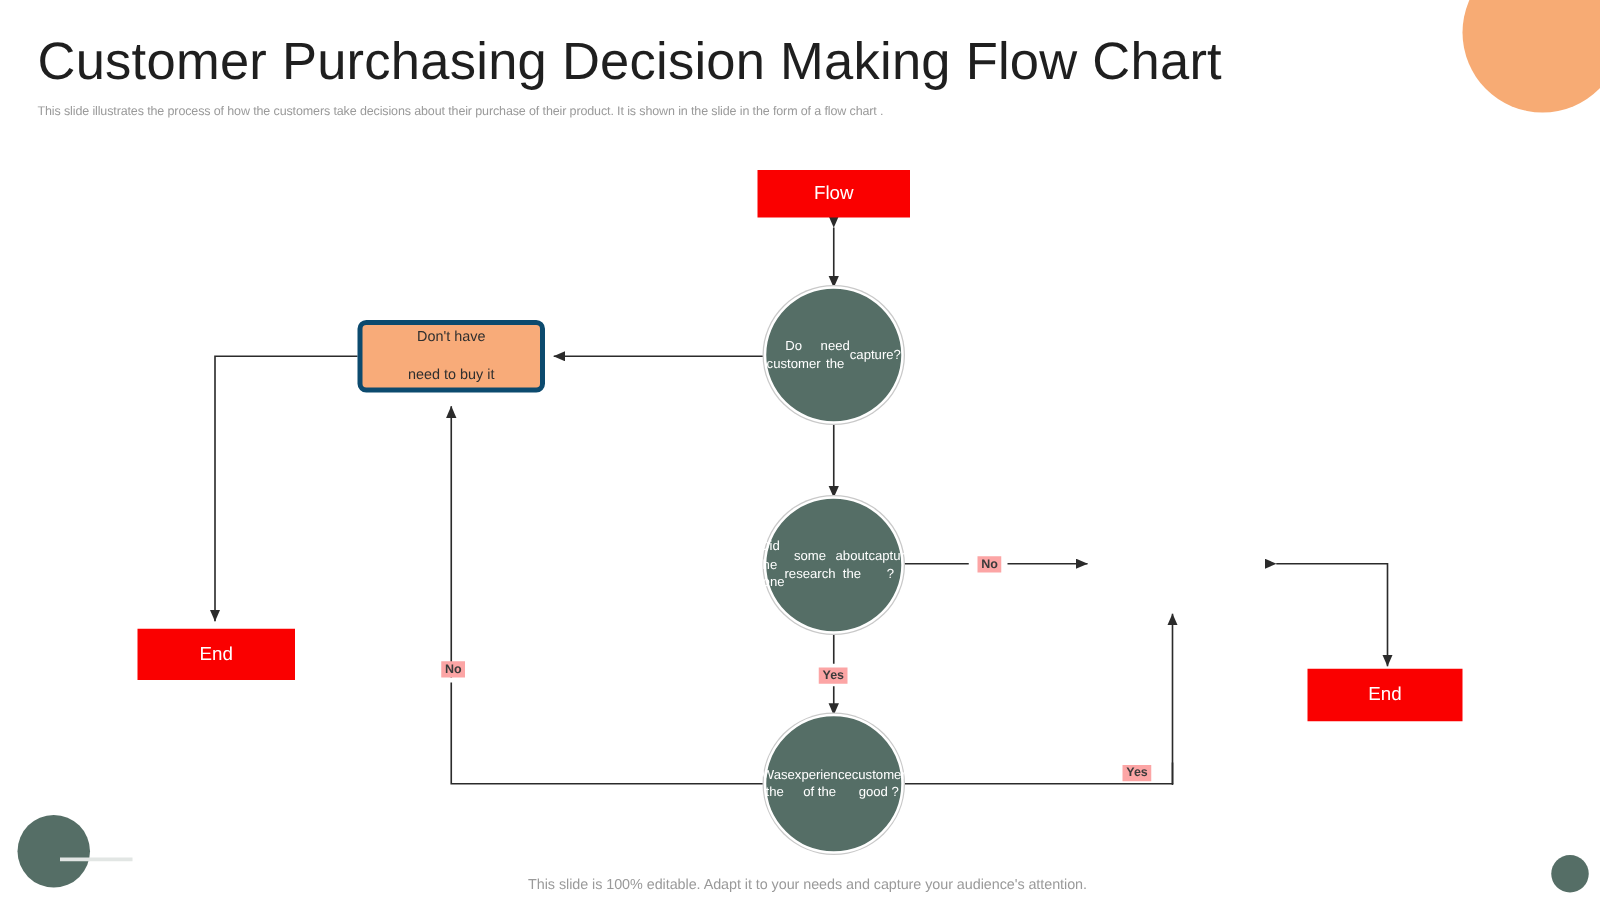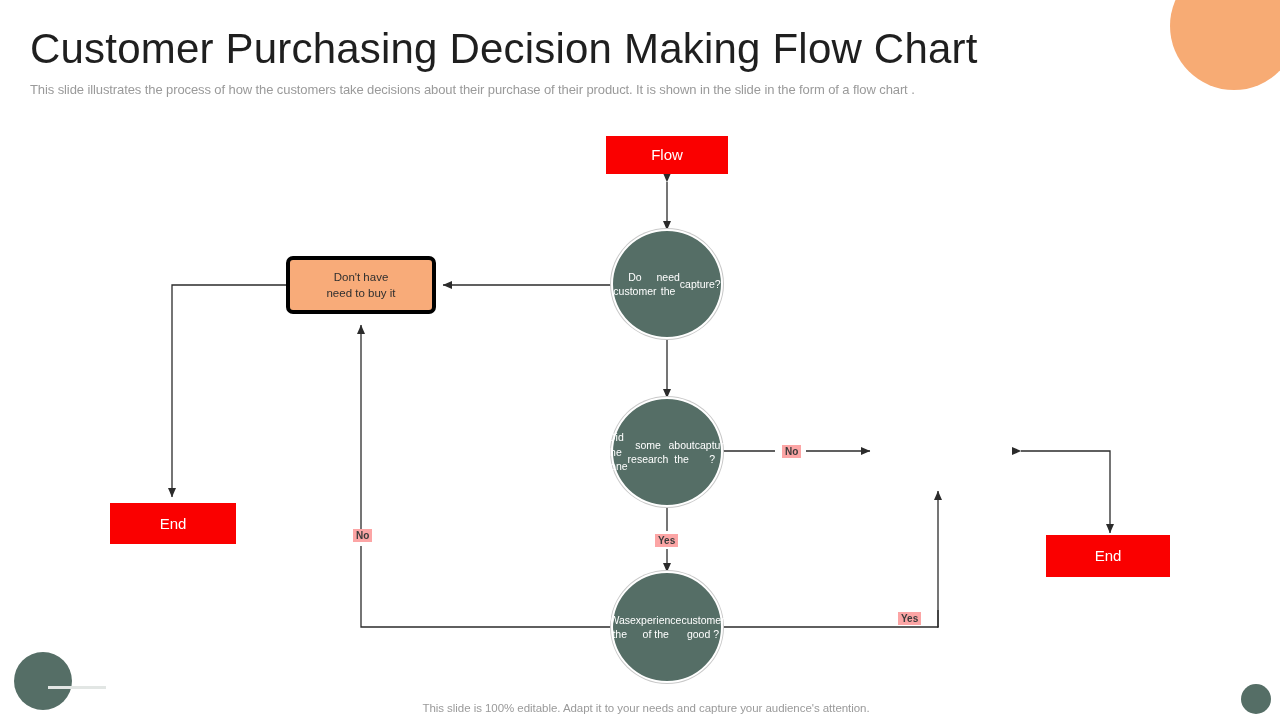--- a/index.html
+++ b/index.html
@@ -66,21 +66,21 @@
     font-weight: 400;
     color: #1f1f1f;
     letter-spacing: 0.2px;
     white-space: nowrap;
     font-stretch: condensed;
   }
   .subtitle {
     position: absolute;
     left: 30px;
     top: 83px;
-    font-size: 13px;
+    font-size: 10px;
     line-height: 14px;
     color: #9a9a9a;
     white-space: nowrap;
     letter-spacing: -0.1px;
   }
   .footer-note {
     position: absolute;
     left: 12px;
     right: 0;
     top: 702px;
@@ -121,25 +121,26 @@
     border: 2px solid #ffffff;
     box-shadow: 0 0 0 1px #c9c9c9;
     color: #ffffff;
     font-size: 10.5px;
     line-height: 14.5px;
     padding: 6px;
   }
   .node-process {
     background: #f8ab79;
     border-radius: 7px;
-    border: 4px solid #000000;
+    border: 4px solid #0c4a6e;
     color: #2f2f2f;
     font-size: 11.5px;
     line-height: 16px;
     padding: 2px 6px;
+    justify-content: space-between;
   }
 
   .edge-label {
     position: absolute;
     font-size: 10px;
     font-weight: bold;
     color: #3b3b3b;
     background: #fca5a5;
     padding: 1px 3px;
     white-space: nowrap;

